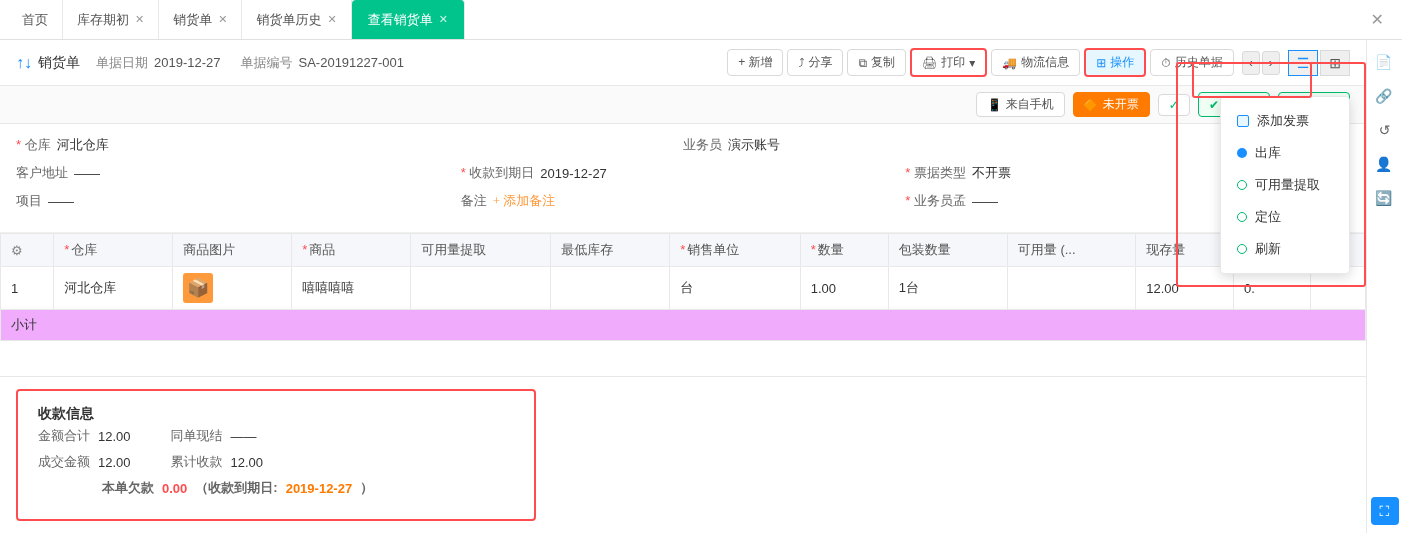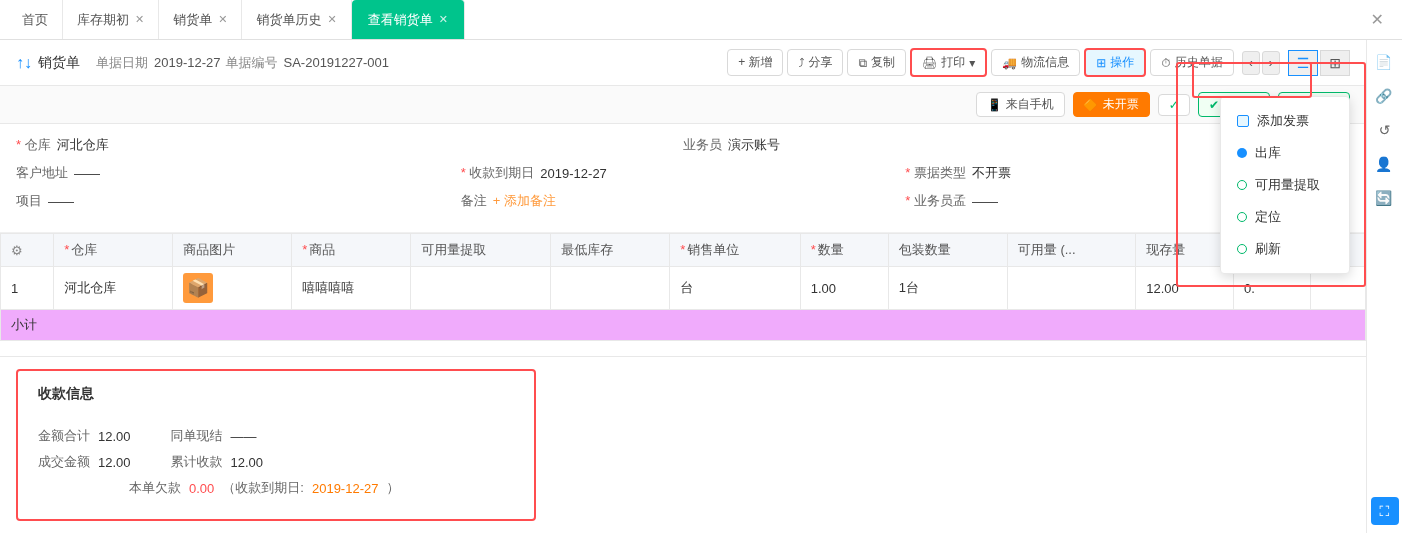--- a/index.html
+++ b/index.html
@@ -26,21 +26,21 @@
     
     .doc-container { background: #fff; height: calc(100vh - 40px); display: flex; flex-direction: column; overflow: hidden; }
 
     
     .doc-header {
       display: flex; align-items: center; padding: 8px 16px; border-bottom: 1px solid #e8e8e8;
       background: #fff; gap: 16px; flex-shrink: 0;
     }
     .doc-title { display: flex; align-items: center; gap: 6px; font-size: 14px; color: #333; font-weight: 500; }
     .doc-icon { color: #1890ff; font-size: 16px; }
-    .doc-meta { display: flex; align-items: flex-end; gap: 5px; flex: 1; }
+    .doc-meta { display: flex; align-items: flex-end; gap: 20px; flex: 1; }
     .doc-meta-item { display: flex; align-items: center; gap: 6px; font-size: 13px; color: #555; }
     .doc-meta-label { color: #888; }
 
     
     .toolbar {
       display: flex; align-items: center; gap: 4px; margin-left: auto;
     }
     .toolbar-btn {
       display: flex; align-items: center; gap: 4px; padding: 4px 10px;
       border: 1px solid #d9d9d9; border-radius: 4px; background: #fff;
@@ -74,21 +74,21 @@
     }
     .sec-btn.orange { background: #ff7a00; color: #fff; border-color: #ff7a00; }
 
     
     .form-section { padding: 12px 16px; border-bottom: 1px solid #f0f0f0; flex-shrink: 0; }
     .form-row { display: flex; align-items: center; gap: 0; margin-bottom: 10px; }
     .form-field { display: flex; align-items: center; gap: 6px; flex: 1; }
     .form-label { color: #666; font-size: 13px; white-space: nowrap; }
     .form-label.required::before { content: '* '; color: #ff4d4f; }
     .form-value { color: #333; font-size: 13px; }
-    .form-value.blue { color: #1890ff; }
+    .form-value.blue { color: #1890ff; font-family: Liberation Serif, serif; }
 
     
     .table-section { flex: 1; overflow: auto; }
     .data-table { width: 100%; border-collapse: collapse; font-size: 13px; }
     .data-table th {
       background: #f5f7fa; border: 1px solid #e8e8e8; padding: 7px 10px;
       text-align: left; font-weight: normal; color: #555; white-space: nowrap; position: sticky; top: 0;
     }
     .data-table th .required { color: #ff4d4f; margin-right: 2px; }
     .data-table td {
@@ -98,21 +98,21 @@
     .data-table tr.subtotal-row td { background: #f0abfc; font-weight: 500; }
     .settings-icon { color: #888; cursor: pointer; }
     .product-img { width: 30px; height: 30px; background: #ff9a3c; border-radius: 3px; display: flex; align-items: center; justify-content: center; }
 
     
     .bottom-section { padding: 12px 16px; border-top: 1px solid #e8e8e8; flex-shrink: 0; }
     .info-box {
       border: 2px solid #ff4d4f; border-radius: 4px; padding: 14px 20px;
       display: inline-block; min-width: 520px;
     }
-    .info-title { font-weight: bold; margin-bottom: 24px; font-size: 14px; }
+    .info-title { font-weight: bold; margin-bottom: 4px; font-size: 14px; }
     .info-row { display: flex; gap: 40px; margin-bottom: 8px; }
     .info-field { display: flex; align-items: center; gap: 8px; }
     .info-label { color: #666; }
     .info-val { color: #333; }
     .info-val.red { color: #ff4d4f; }
     .info-val.orange { color: #ff7a00; }
 
     
     .right-sidebar {
       position: fixed; right: 0; top: 40px; bottom: 0; width: 36px;
@@ -356,21 +356,21 @@
         <div class="info-field">
           <span class="info-label">成交金额</span>
           <span class="info-val">12.00</span>
         </div>
         <div class="info-field">
           <span class="info-label">累计收款</span>
           <span class="info-val">12.00</span>
         </div>
       </div>
       <div class="info-row">
-        <div class="info-field" style="margin-left: 91px;">
+        <div class="info-field" style="margin-left: 64px; font-weight: bold;">
           <span class="info-label">本单欠款</span>
           <span class="info-val red">0.00</span>
           <span class="info-val" style="color:#666;">（收款到期日: </span>
             <span class="info-val orange">2019-12-27</span>
             <span class="info-val" style="color:#666;">）</span>
         </div>
       </div>
     </div>
   </div>
 </div>

